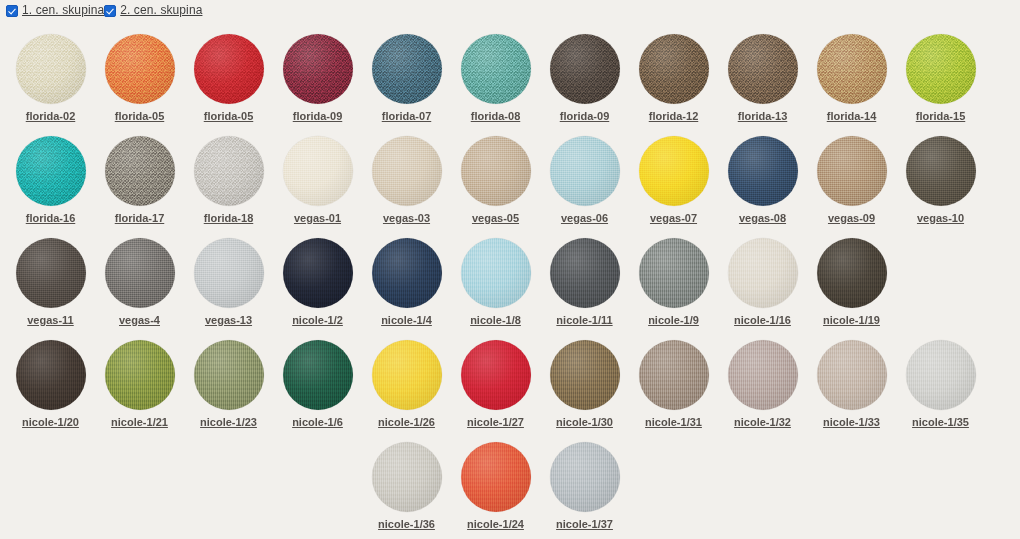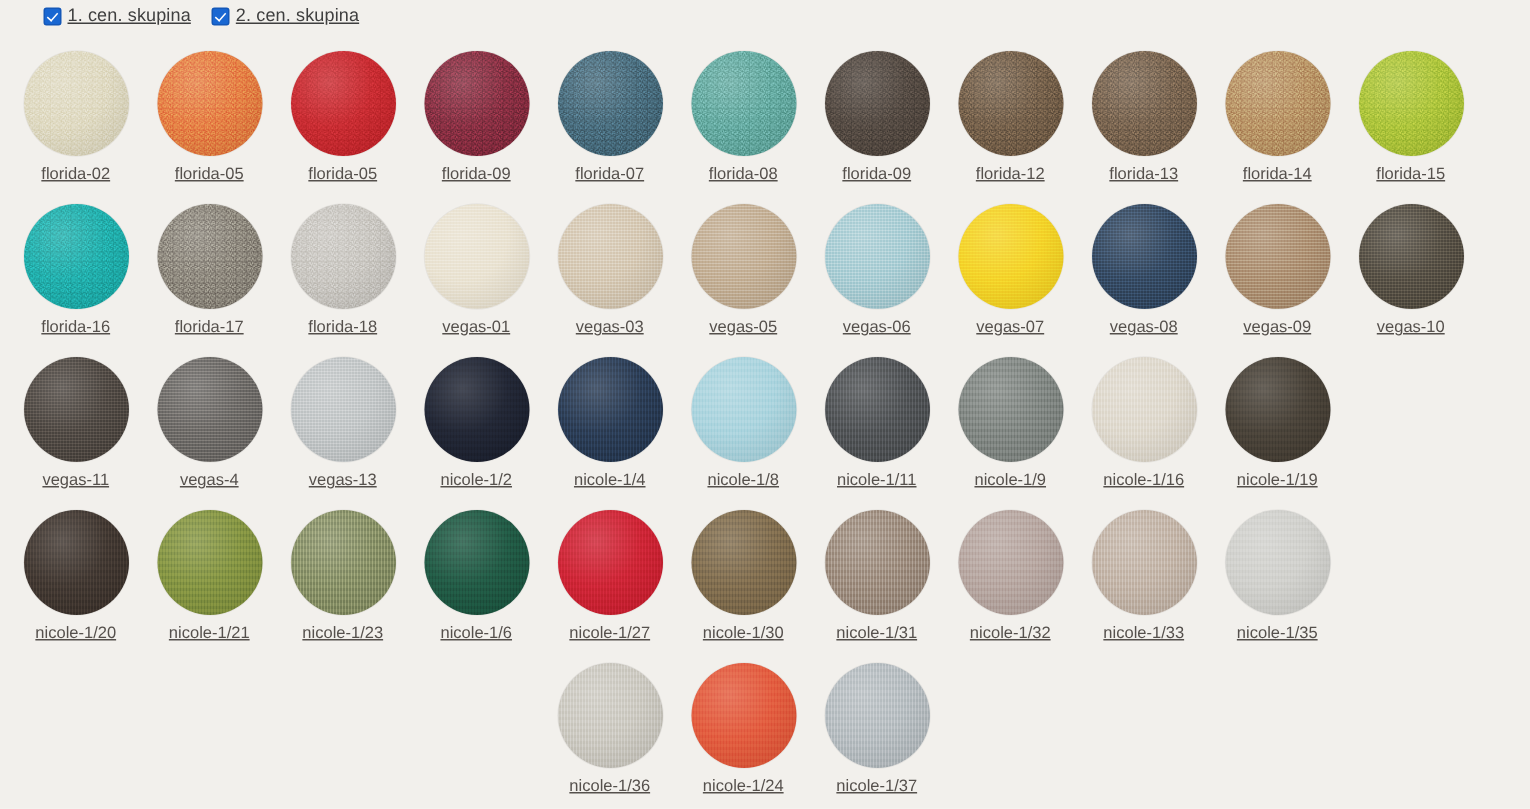--- a/index.html
+++ b/index.html
@@ -17,23 +17,21 @@
     position: relative;
   }
 
   
   #filter-bar {
     height: 23px;
     box-sizing: border-box;
     padding: 4px 0 0 6px;
     display: flex;
     align-items: flex-start;
-    gap: 14px;
     background: #f2f0ec;
-    margin-left: 23px;
   }
   .filter-option {
     display: flex;
     align-items: center;
     gap: 4px;
     white-space: nowrap;
   }
   .cbox {
     width: 12px;
     height: 12px;
@@ -62,20 +60,21 @@
     color: #3f3f3f;
     text-decoration: underline;
     letter-spacing: .1px;
     cursor: pointer;
   }
 
   
   #swatch-grid {
     position: relative;
     padding: 6px 6px 0 6px;
+    font-weight: bold;
   }
   .swatch-row {
     display: flex;
     justify-content: flex-start;
     height: 102px;
   }
   .swatch-cell {
     width: 89px;
     flex: 0 0 89px;
     display: flex;
@@ -384,20 +383,26 @@
           <div class="swatch-disc tex-rib" style="background: rgb(133, 142, 98);"></div>
         </div>
         <a class="swatch-label">nicole-1/23</a>
       </div>
       <div class="swatch-cell" title="nicole-1/6">
         <div class="swatch-disc-wrap">
           <div class="swatch-disc tex-rib" style="background: rgb(23, 82, 60);"></div>
         </div>
         <a class="swatch-label">nicole-1/6</a>
       </div>
+      <div class="swatch-cell" title="nicole-1/26">
+        <div class="swatch-disc-wrap">
+          <div class="swatch-disc tex-rib" style="background: rgb(242, 207, 52);"></div>
+        </div>
+        <a class="swatch-label">nicole-1/26</a>
+      </div>
       <div class="swatch-cell" title="nicole-1/27">
         <div class="swatch-disc-wrap">
           <div class="swatch-disc tex-rib" style="background: rgb(204, 27, 44);"></div>
         </div>
         <a class="swatch-label">nicole-1/27</a>
       </div>
       <div class="swatch-cell" title="nicole-1/30">
         <div class="swatch-disc-wrap">
           <div class="swatch-disc tex-rib" style="background: rgb(123, 103, 71);"></div>
         </div>

